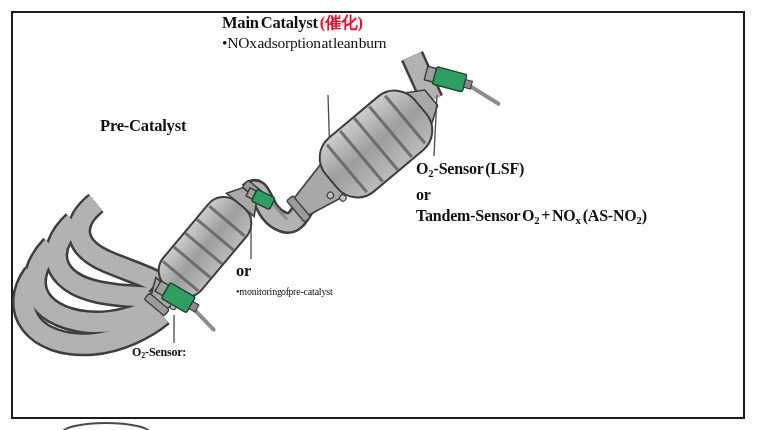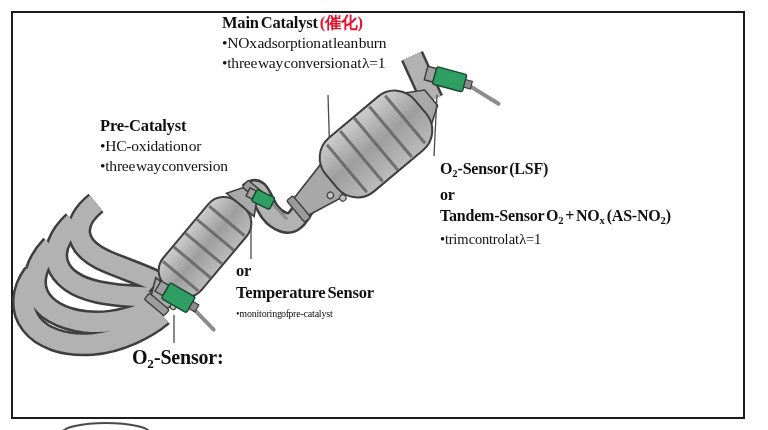--- a/index.html
+++ b/index.html
@@ -31,23 +31,23 @@
   .label .t{font-weight:bold;font-size:16.5px;line-height:21px;word-spacing:-2px}
   .label .bline{font-size:15.5px;line-height:20px}
   sub{font-size:0.66em;vertical-align:-0.28em;letter-spacing:0}
 
   .lbl-main{left:222px;top:12px}
   .lbl-pre{left:100px;top:115px}
   .lbl-hc{left:236px;top:260px}
   .lbl-hc .t{line-height:22px}
   .lbl-hc .bline{font-size:10px;line-height:19px}
   .lbl-o2front{left:132px;top:344px}
-  .lbl-o2front .t{font-size:20px;line-height:26px}
+  .lbl-o2front .t{font-size:12px;line-height:17px}
   .lbl-o2front .bline{font-size:15px;line-height:18px}
-  .lbl-o2rear{left:440px;top:158px}
+  .lbl-o2rear{left:416px;top:158px}
   .lbl-o2rear .t{font-size:16px;line-height:21px}
   .lbl-o2rear .bline{font-size:14.5px;line-height:16.5px}
 </style>
 </head>
 <body>
 
 <div class="frame"></div>
 
 <svg class="diagram" viewBox="0 0 768 430">
   <defs>
@@ -136,44 +136,37 @@
   <path class="leader" d="M 251,214 L 251,259"></path>
   <path class="leader" d="M 437,95 L 434,156"></path>
 
   <ellipse class="deco" cx="106" cy="433" rx="44" ry="10"></ellipse>
 </svg>
 
 <div class="label lbl-main">
   <div class="t"><span>Main Catalyst </span><span style="color: rgb(232, 17, 45);">(催化)</span></div>
   <div>
       <div class="bline">•NOx adsorption at lean burn</div>
-      <div class="bline">•three way conversion at λ=1</div>
     </div>
 </div>
 
 <div class="label lbl-pre">
   <div class="t"><span>Pre-Catalyst</span></div>
-  <div>
-      <div class="bline">•HC-oxidation or</div>
-      <div class="bline">•three way conversion</div>
-    </div>
 </div>
 
 <div class="label lbl-hc">
   <div class="t">or</div>
-  <div class="t">Temperature Sensor</div>
   <div>
       <div class="bline">•monitoring of pre-catalyst</div>
     </div>
 </div>
 
 <div class="label lbl-o2front">
   <div class="t"><span>O</span><sub>2</sub><span>-Sensor:</span></div>
 </div>
 
 <div class="label lbl-o2rear">
   <div class="t"><span>O</span><sub>2</sub><span>-Sensor (LSF)</span></div>
   <div class="t">or</div>
   <div class="t"><span>Tandem-Sensor O</span><sub>2</sub><span> + NO</span><sub>x</sub><span> (AS-NO</span><sub>2</sub><span>)</span></div>
   <div>
-      <div class="bline">•trim control at λ=1</div>
     </div>
 </div>
 
 </body></html>

